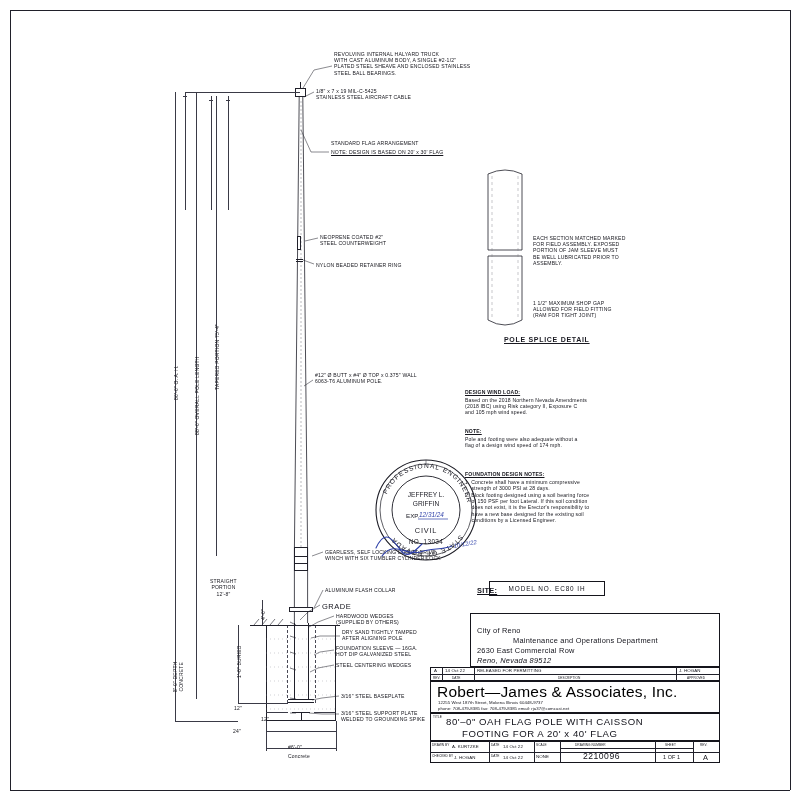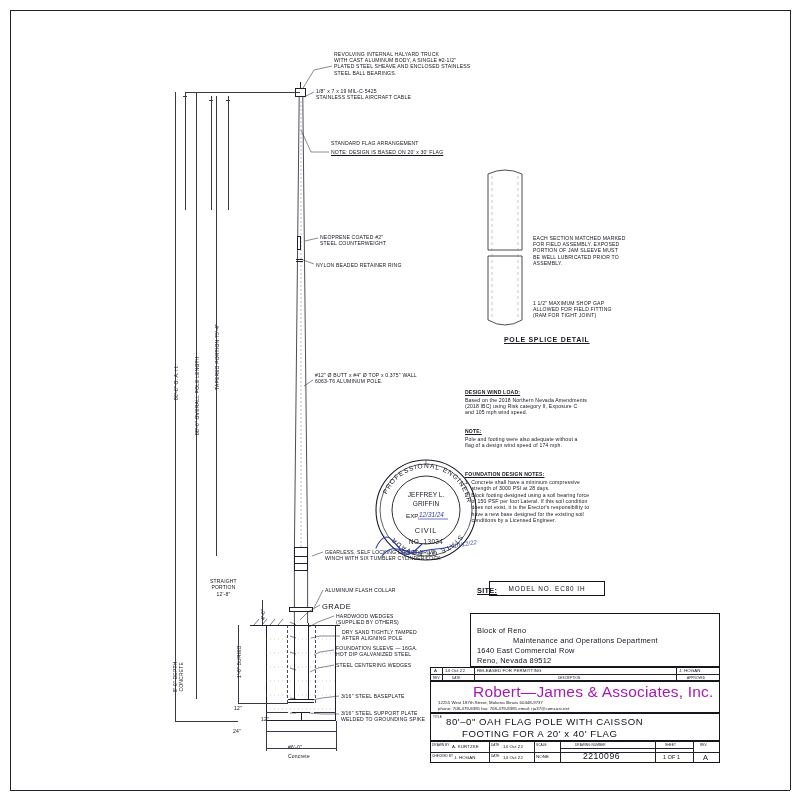--- a/index.html
+++ b/index.html
@@ -23,21 +23,21 @@
   .vl.thin{border-left-width:.6px;border-left-color:#3a3a46;}
   .vdash{border-left-style:dashed;border-left-color:#4a4a56;}
 
   
   .tb{position:absolute;border:.8px solid #15151c;box-sizing:border-box;}
   .tbcell{position:absolute;box-sizing:border-box;font-size:4.4px;
           letter-spacing:.1px;color:#15151c;white-space:nowrap;}
   .tb-lbl{font-size:3.2px;letter-spacing:.05px;}
 
   .sitebox{font-size:7.4px;line-height:10.4px;letter-spacing:.25px;color:#12121a;}
-  .firm{font-size:15.5px;letter-spacing:.2px;color:#a21caf;white-space:nowrap;margin-left:36px;}
+  .firm{font-size:15.5px;letter-spacing:.2px;color:#000000;white-space:nowrap;}
   .firmsub{font-size:4.3px;letter-spacing:.05px;line-height:5.6px;color:#15151c;white-space:nowrap;}
   .dtitle{font-size:9.6px;letter-spacing:.55px;color:#101018;white-space:nowrap;}
   .dnum{font-size:8.6px;letter-spacing:.5px;color:#101018;}
 
   
   #seal{position:absolute;left:372px;top:456px;width:108px;height:108px;}
   .sigink{stroke:#2d3fa8;fill:none;}
   .sealink{stroke:#1b1b24;fill:none;}
   .sealtxt{font-family:"Liberation Sans",sans-serif;fill:#1b1b24;}
 
@@ -314,24 +314,24 @@
         <path d="M10 100 C22 84, 34 100, 48 96 C60 92, 70 94, 80 90"></path>
       </g>
       <text x="82" y="92" font-size="6" fill="#2d3fa8" font-style="italic" transform="rotate(-10 82 92)">10/12/22</text>
     </svg>
   </div>
 
   <div class="modelbox" style="left:489px;top:581px;width:116px;height:15px;">MODEL NO.  EC80 IH</div>
 
   <div class="tb" style="left:470px;top:613px;width:250px;height:54px;"></div>
   <div class="abs sitebox u" style="left:477px;top:586px;font-weight:bold;">SITE:</div>
-  <div class="abs sitebox" style="left:477px;top:626px;">Block of Reno</div>
+  <div class="abs sitebox" style="left:477px;top:626px;">City of Reno</div>
   <div class="abs sitebox" style="left:477px;top:636px;margin-left:36px;">Maintenance and Operations Department</div>
-  <div class="abs sitebox" style="left:477px;top:646px;">1640 East Commercial Row</div>
-  <div class="abs sitebox" style="left:477px;top:656px;">Reno, Nevada 89512</div>
+  <div class="abs sitebox" style="left:477px;top:646px;">2630 East Commercial Row</div>
+  <div class="abs sitebox" style="left:477px;top:656px;font-style:italic;">Reno, Nevada 89512</div>
 
   <div class="tb" style="left:430px;top:667px;width:290px;height:14px;"></div>
   <div class="vl" style="left:442px;top:667px;height:14px;"></div>
   <div class="vl" style="left:474px;top:667px;height:14px;"></div>
   <div class="vl" style="left:676px;top:667px;height:14px;"></div>
   <div class="hl" style="left:430px;top:674px;width:290px;"></div>
 
   <div class="tbcell" style="left:434px;top:668.4px;">A</div>
   <div class="tbcell" style="left:445px;top:668.4px;">14 Oct 22</div>
   <div class="tbcell" style="left:477px;top:668.4px;">RELEASED FOR PERMITTING</div>

